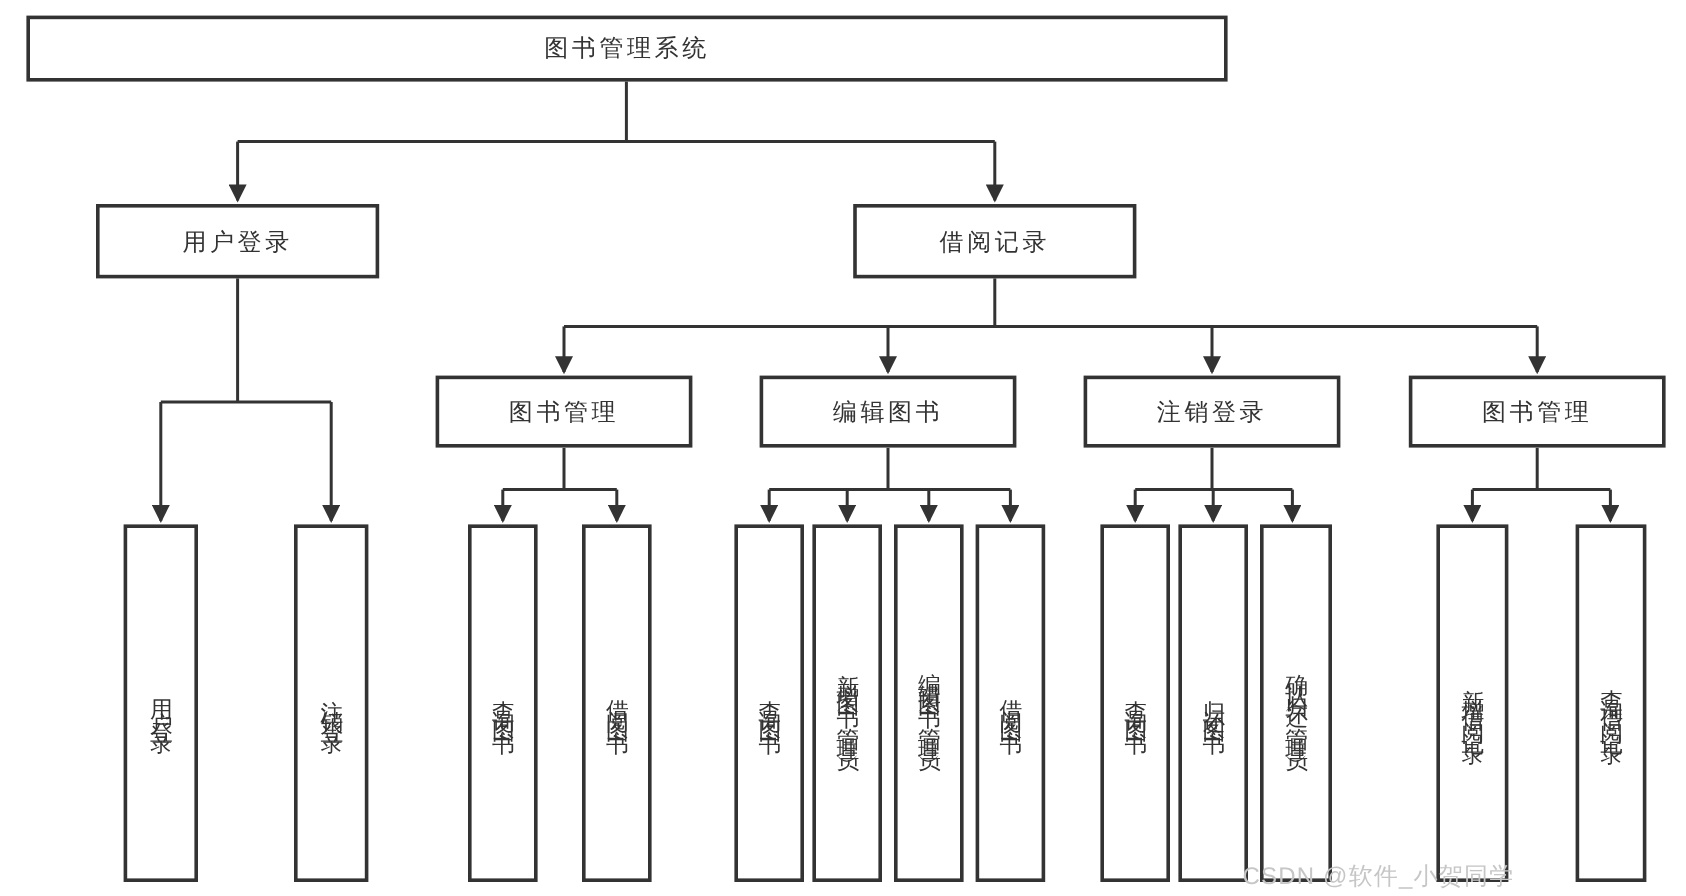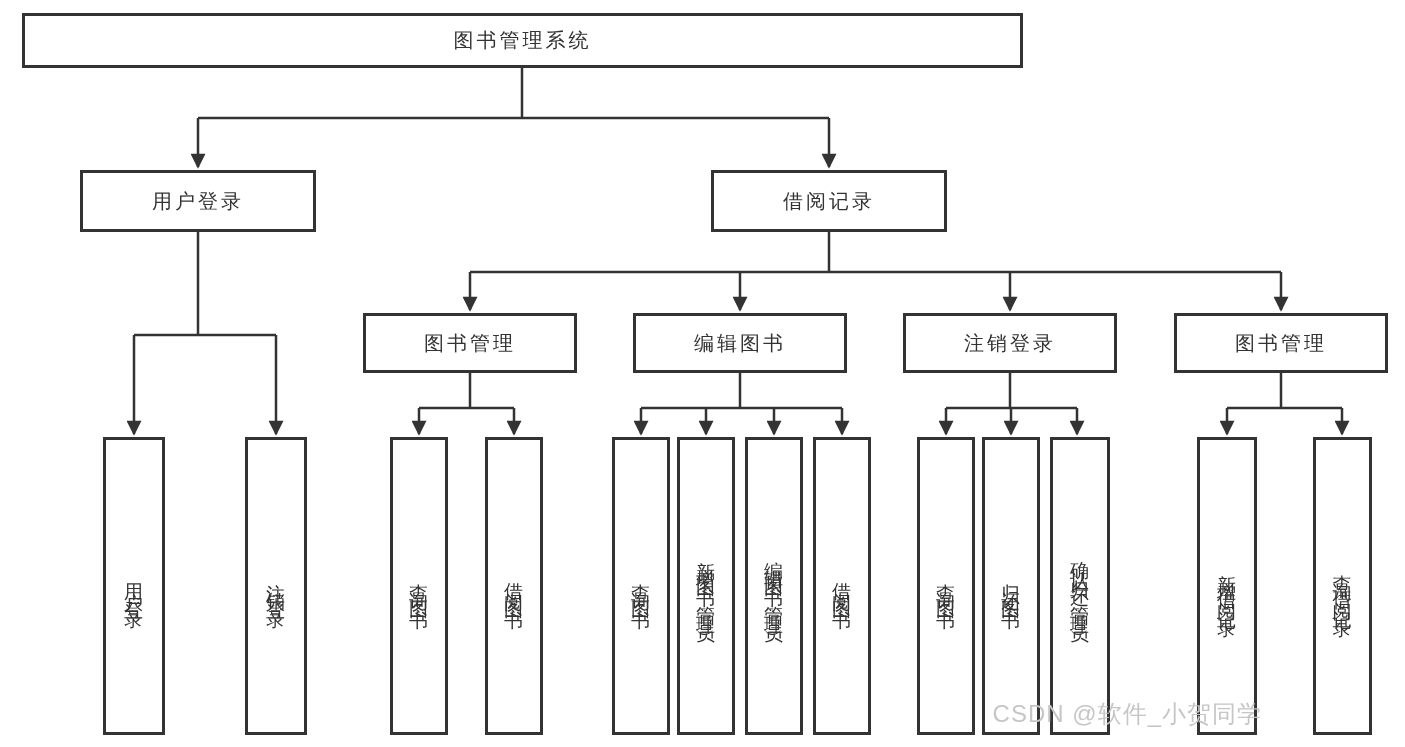--- a/index.html
+++ b/index.html
@@ -44,23 +44,23 @@
     height:298px;
     writing-mode:vertical-rl;
     text-orientation:mixed;
     font-size:19px;
     letter-spacing:9px;
     line-height:1;
   }
   .watermark{
     position:absolute;
     right:8px;
-    bottom:17px;
+    bottom:3px;
     z-index:5;
-    font-size:24px;
+    font-size:20px;
     color:var(--wm);
     letter-spacing:1px;
     white-space:nowrap;
     pointer-events:none;
   }
   path.c{
     stroke:var(--line);
     stroke-width:2.5;
     fill:none;
   }

